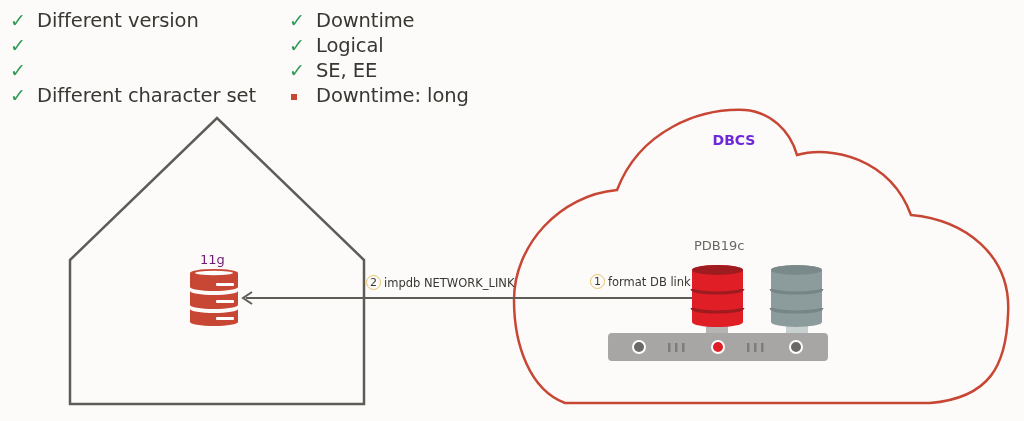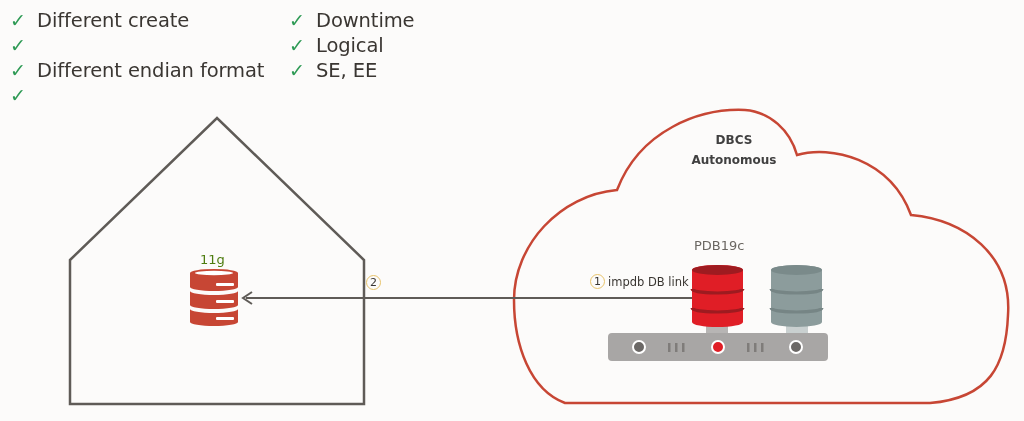--- a/index.html
+++ b/index.html
@@ -13,61 +13,65 @@
     .list { position: absolute; top: 8px; margin: 0; padding: 0; list-style: none; }
     .list li { height: 25px; line-height: 25px; font-size: 19.5px; white-space: nowrap; display: flex; align-items: center; }
     .list-left { left: 10px; }
     .list-right { left: 289px; }
     .check { color: #2e9a55; font-size: 19px; width: 27px; display: inline-block; }
     .bullet-wrap { width: 27px; display: inline-block; }
     .bullet { display: inline-block; width: 6px; height: 6px; background: #c74634; margin-left: 2px; margin-bottom: 2px; }
     .label { letter-spacing: -0.1px; }
     svg.diagram { position: absolute; left: 0; top: 0; }
     .txt { position: absolute; white-space: nowrap; }
-    .db-11g-label { left: 200px; top: 252px; font-size: 13px; color: #4d7c0f; }
+    .db-11g-label { left: 200px; top: 252px; font-size: 13px; color: #701a75; }
     .pdb-label { left: 694px; top: 238px; font-size: 13px; color: #6b6762; }
-    .cloud-title { left: 690px; top: 130px; font-size: 12px; font-weight: bold; color: #404040; text-align: center; width: 88px; line-height: 20px; }
+    .cloud-title { left: 690px; top: 130px; font-size: 14px; font-weight: bold; color: #6d28d9; text-align: center; width: 88px; line-height: 20px; }
     .step { font-size: 11.5px; color: #3a3632; display: flex; align-items: center; }
     .step-num { display: inline-flex; width: 15px; height: 15px; border: 1.5px solid #e8c36a; border-radius: 50%; align-items: center; justify-content: center; font-size: 11px; margin-right: 3px; box-sizing: border-box; background: #fcfbfa; }
     .step2 { left: 366px; top: 275px; }
     .step1 { left: 590px; top: 274px; }
     .watermark { left: 840px; top: -8px; font-size: 14px; color: #eeecea; }
   </style>
 </head>
 <body>
 
 <ul class="list list-left">
   <li>
       <span class="check">✓</span>
-      <span class="label">Different create</span>
+      <span class="label">Different version</span>
     </li>
   <li>
       <span class="check">✓</span>
     </li>
   <li>
       <span class="check">✓</span>
-      <span class="label">Different endian format</span>
     </li>
   <li>
       <span class="check">✓</span>
+      <span class="label">Different character set</span>
     </li>
 </ul>
 
 <ul class="list list-right">
   <li>
       <span class="check">✓</span>
       <span class="label">Downtime</span>
     </li>
   <li>
       <span class="check">✓</span>
       <span class="label">Logical</span>
     </li>
   <li>
       <span class="check">✓</span>
       <span class="label">SE, EE</span>
+    </li>
+  <li>
+      <span class="bullet-wrap"><span class="bullet"></span></span>
+      <span class="label">Downtime: long</span>
     </li>
 </ul>
 
 <svg class="diagram" width="1024" height="421" viewBox="0 0 1024 421">
 
   <polygon points="70,260 217,118 364,260 364,404 70,404" fill="none" stroke="#5f5b57" stroke-width="2.5"></polygon>
 
   <path d="M 565,403
            C 530,390 514,345 514,300
            C 514,245 560,195 617,190
@@ -123,23 +127,23 @@
   </g>
 </svg>
 
 <div class="txt watermark"></div>
 
 <div class="txt db-11g-label">11g</div>
 <div class="txt pdb-label">PDB19c</div>
 
 <div class="txt cloud-title">
   <div>DBCS</div>
-  <div>Autonomous</div>
 </div>
 
 <div class="txt step step2">
   <span class="step-num">2</span>
+  <span>impdb NETWORK_LINK</span>
 </div>
 
 <div class="txt step step1">
   <span class="step-num">1</span>
-  <span>impdb DB link</span>
+  <span>format DB link</span>
 </div>
 
 </body></html>

